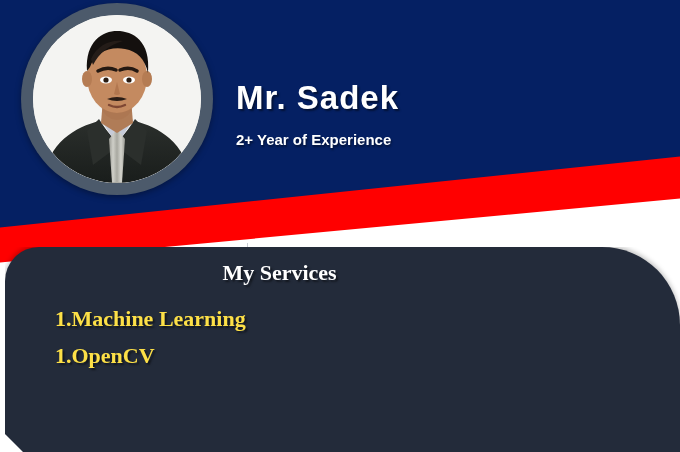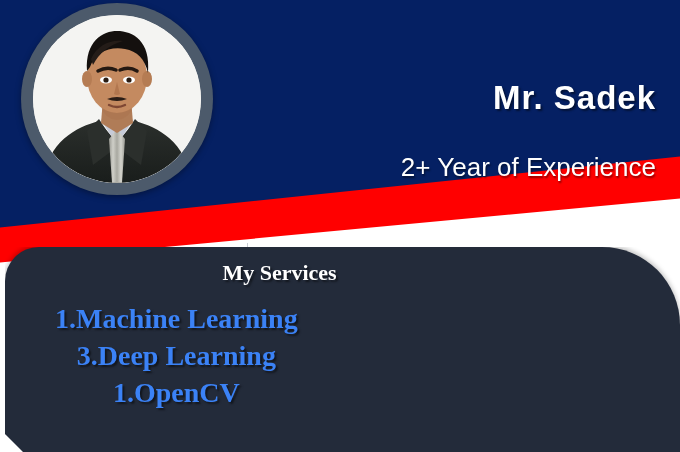--- a/index.html
+++ b/index.html
@@ -70,39 +70,39 @@
     width: 168px;
     height: 168px;
   }
 
   
   .header-text {
     position: absolute;
     left: 236px;
     top: 80px;
     width: 420px;
-    text-align: right;
+    text-align: left;
   }
   .person-name {
     font-family: "Liberation Sans", sans-serif;
     font-weight: bold;
     font-size: 33px;
     letter-spacing: 1px;
     color: #ffffff;
     text-shadow: 2px 2px 2px rgba(0,0,0,0.45);
     line-height: 1.1;
     margin: 0;
   }
   .person-tagline {
     font-family: "Liberation Sans", sans-serif;
-    font-weight: normal;
-    font-size: 26px;
+    font-weight: bold;
+    font-size: 15px;
     color: #ffffff;
     text-shadow: 1px 2px 2px rgba(0,0,0,0.45);
-    margin: 36px 0 0 0;
+    margin: 15px 0 0 0;
   }
 
   
   .tick-artifact {
     position: absolute;
     left: 247px;
     top: 243px;
     width: 1px;
     height: 22px;
     background: #c9ccd4;
@@ -139,27 +139,26 @@
     position: absolute;
     left: 50px;
     top: 53px;
     margin: 0;
     padding: 0;
     list-style: none;
   }
   .service-item {
     font-family: "Liberation Serif", serif;
     font-weight: bold;
-    font-size: 28px;
-    color: #3b82f6;
+    font-size: 22px;
+    color: #fde047;
     text-shadow: 2px 2px 2px rgba(0,0,0,0.5);
     height: 37px;
     line-height: 37px;
     white-space: nowrap;
-    text-align: center;
   }
 </style>
 </head>
 <body>
 
 <div id="gig-thumbnail">
 
   <div class="navy-band"></div>
 
   <div class="red-stripe"></div>
@@ -228,18 +227,17 @@
     <div class="person-name">Mr. Sadek</div>
     <div class="person-tagline">2+ Year of Experience</div>
   </div>
 
   <div class="tick-artifact"></div>
 
   <div class="services-panel">
     <div class="services-title">My Services</div>
     <ul class="services-list">
       <li class="service-item">1.Machine Learning</li>
-      <li class="service-item">3.Deep Learning</li>
       <li class="service-item">1.OpenCV</li>
     </ul>
   </div>
 
 </div>
 
 </body></html>

